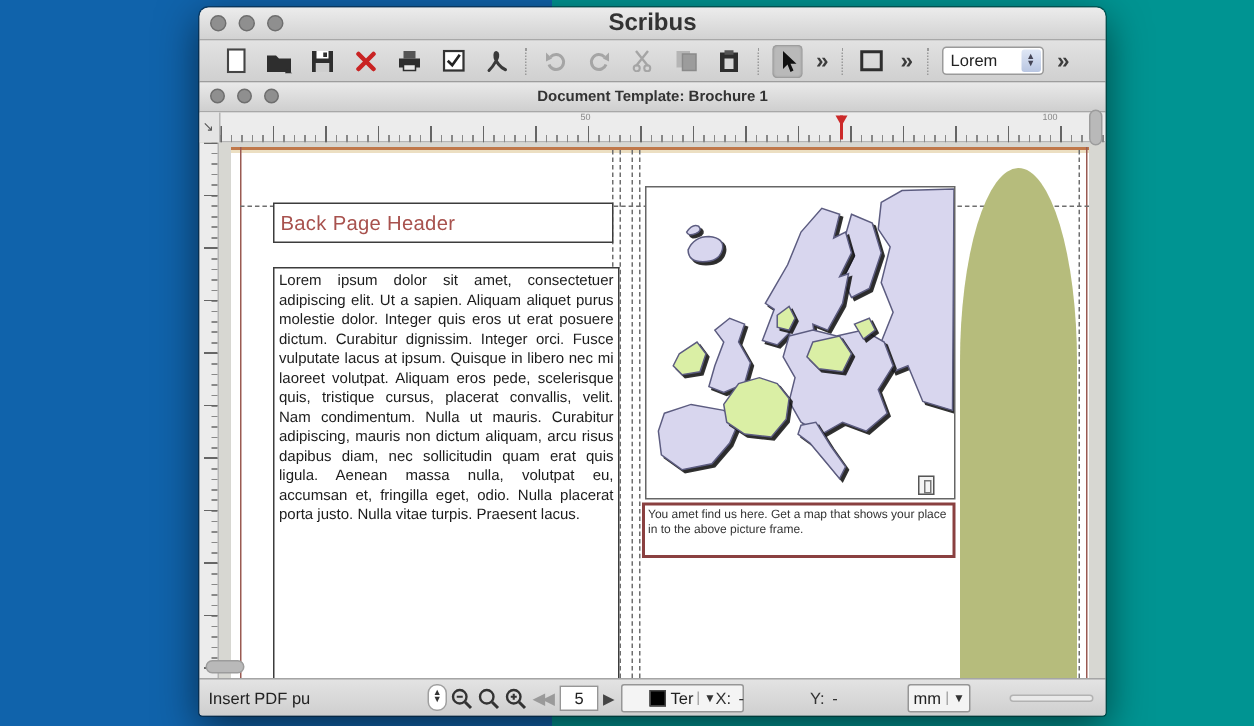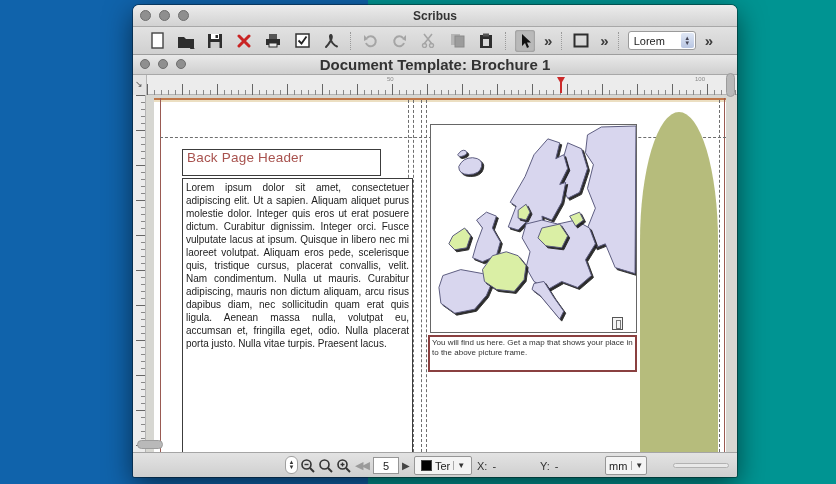--- a/index.html
+++ b/index.html
@@ -25,23 +25,23 @@
   .titlebar.app { top:0; }
   .titlebar.doc { top:50px; height:20px; background:linear-gradient(#e9e9e9,#cfcfcf); }
   .lights { position:absolute; left:7px; top:5px; display:flex; gap:8px; }
   .titlebar.doc .lights { top:4px; }
   .light { width:11px; height:11px; border-radius:50%; background:#8f8f8f;
     border:1px solid #6e6e6e; }
   .titlebar.doc .light { width:10px; height:10px; }
   .wtitle {
     position:absolute; left:0; right:0; top:0; bottom:0;
     display:flex; align-items:center; justify-content:center;
-    font-size:12px; color:#333; font-weight:bold;
-  }
-  .titlebar.doc .wtitle { font-size:15px; }
+    font-size:16px; color:#333; font-weight:bold;
+  }
+  .titlebar.doc .wtitle { font-size:10px; }
 
   
   .toolbar {
     position:absolute; top:22px; left:0; right:0; height:28px;
     background:linear-gradient(#e2e2e2,#d0d0d0);
     border-bottom:1px solid #9d9d9d;
     display:flex; align-items:center; padding-left:14px; gap:9px;
   }
   .tbtn { width:20px; height:22px; display:flex; align-items:center; justify-content:center; border-radius:3px; flex:0 0 auto; }
   .tbtn.pressed { background:#b9b9b9; box-shadow:inset 0 0 2px rgba(0,0,0,.4); }
@@ -89,22 +89,22 @@
   .page { position:absolute; left:21px; top:3px; width:572px; bottom:0;
     background:#fff; border-top:2px solid #c0784a;
     box-shadow:inset 0 2px 0 #ecdfc2; }
   .page-left-line  { position:absolute; left:27px;  top:3px; bottom:0; width:1px; background:#9a5a52; }
   .page-right-line { position:absolute; left:591px; top:3px; bottom:0; width:1px; background:#9a5a52; }
 
   .guide-v { position:absolute; top:5px; bottom:0; width:0; border-left:1px dashed #6e6e6e; }
   .guide-h { position:absolute; height:0; border-top:1px dashed #6e6e6e; }
 
   .frame { position:absolute; border:1px solid #3c3c3c; background:#fff; overflow:hidden; }
-  .header-frame { left:49px; top:40px; width:199px; height:27px;
-    display:flex; align-items:flex-start; padding-left:4px;margin-top:14px; }
+  .header-frame { left:49px; top:40px; width:227px; height:27px;
+    display:flex; align-items:center; padding-left:4px; }
   .header-frame span { font-size:13.5px; color:#a8524e; letter-spacing:.2px; }
   .body-frame { left:49px; top:83px; width:231px; bottom:0; border-bottom:none;
     padding:2px 3px; font-size:10px; line-height:13px; color:#1c1c1c; text-align:justify; }
   .body-frame p + p { margin-top:12px; }
 
   .map-frame { left:297px; top:29px; width:207px; height:209px; border:1px solid #666; }
   .land { fill:#d8d6ee; stroke:#5c5c80; stroke-width:1;
     filter:drop-shadow(2px 2.5px 0 rgba(15,15,15,.88)); }
   .land.green { fill:#daefa5; }
 
@@ -129,21 +129,21 @@
   .sb { position:absolute; top:0; height:25px; display:flex; align-items:center; }
   .sb-msg { left:6px; font-size:11px; color:#222; }
   .sb-stepper { left:152px; width:13px; height:18px; top:3px; border:1px solid #a0a0a0; border-radius:6px;
     background:#fff; flex-direction:column; justify-content:center; font-size:6px; color:#333; line-height:5px; }
   .sb-zoom { left:167px; gap:2px; }
   .sb-nav { left:222px; font-size:11px; color:#9a9a9a; letter-spacing:-2px; }
   .sb-pagebox { left:240px; top:4px; width:26px; height:17px; background:#fff;
     border:1px solid #969696; justify-content:center; font-size:11px; color:#222; }
   .sb-next { left:269px; font-size:10px; color:#444; }
   .sb-layer { left:281px; top:3px; height:19px; border:1px solid #969696; border-radius:2px;
-    background:#f4f4f4; padding:0 6px; gap:3px; font-size:11px; color:#222; }
+    background:#f4f4f4; padding:0 18px; gap:3px; font-size:11px; color:#222; }
   .sb-layer .swatch { width:11px; height:11px; background:#000; border:1px solid #444; }
   .sb-layer .dd { border-left:1px solid #aaa; padding-left:3px; font-size:8px; color:#333; }
   .sb-x { left:344px; font-size:11px; color:#333; gap:5px; }
   .sb-y { left:407px; font-size:11px; color:#333; gap:5px; }
   .sb-unit { left:472px; top:3px; height:19px; border:1px solid #969696; border-radius:2px;
     background:#f4f4f4; padding:0 3px; gap:4px; font-size:11px; color:#222; }
   .sb-unit .dd { border-left:1px solid #aaa; padding-left:3px; font-size:8px; color:#333; }
   .sb-groove { left:540px; width:56px; top:10px; height:5px; background:#e9e9e9;
     border:1px solid #b2b2b2; border-radius:3px; }
 
@@ -319,36 +319,37 @@
         <path class="land green" d="M88,86 L96,80 L100,88 L96,96 L88,94 z"></path>
         <path class="land green" d="M52,146 L62,132 L76,128 L88,132 L96,142 L94,156 L84,168 L66,166 L54,158 z"></path>
         <path class="land green" d="M112,104 L130,100 L138,112 L132,124 L116,122 L108,114 z"></path>
         <path class="land green" d="M140,92 L150,88 L154,96 L146,102 z"></path>
       </svg>
     </div>
 
     <div class="annot-icon"></div>
 
     <div class="frame caption-frame">
-      <span>You will find us here. Get a map that shows your place in to the above picture frame.</span>
+      <span>You amet find us here. Get a map that shows your place in to the above picture frame.</span>
     </div>
 
     <div class="green-dome"></div>
 
     <div class="vruler">
       <div class="vticks-s"></div>
       <div class="vticks-l"></div>
     </div>
 
     <div class="hscroll-thumb"></div>
   </div>
 
   <div class="vscroll-thumb"></div>
 
   <div class="statusbar">
+    <div class="sb sb-msg">Insert PDF pu</div>
     <div class="sb sb-stepper">
         <span>▲</span>
         <span>▼</span>
       </div>
     <div class="sb sb-zoom">
       <svg width="16" height="16">
           <circle cx="6.5" cy="6.5" r="4.5" fill="none" stroke="#333" stroke-width="1.6"></circle>
           <line x1="4.5" y1="6.5" x2="8.5" y2="6.5" stroke="#333" stroke-width="1.4"></line>
           <line x1="10" y1="10" x2="14" y2="14" stroke="#333" stroke-width="2"></line>
         </svg>

